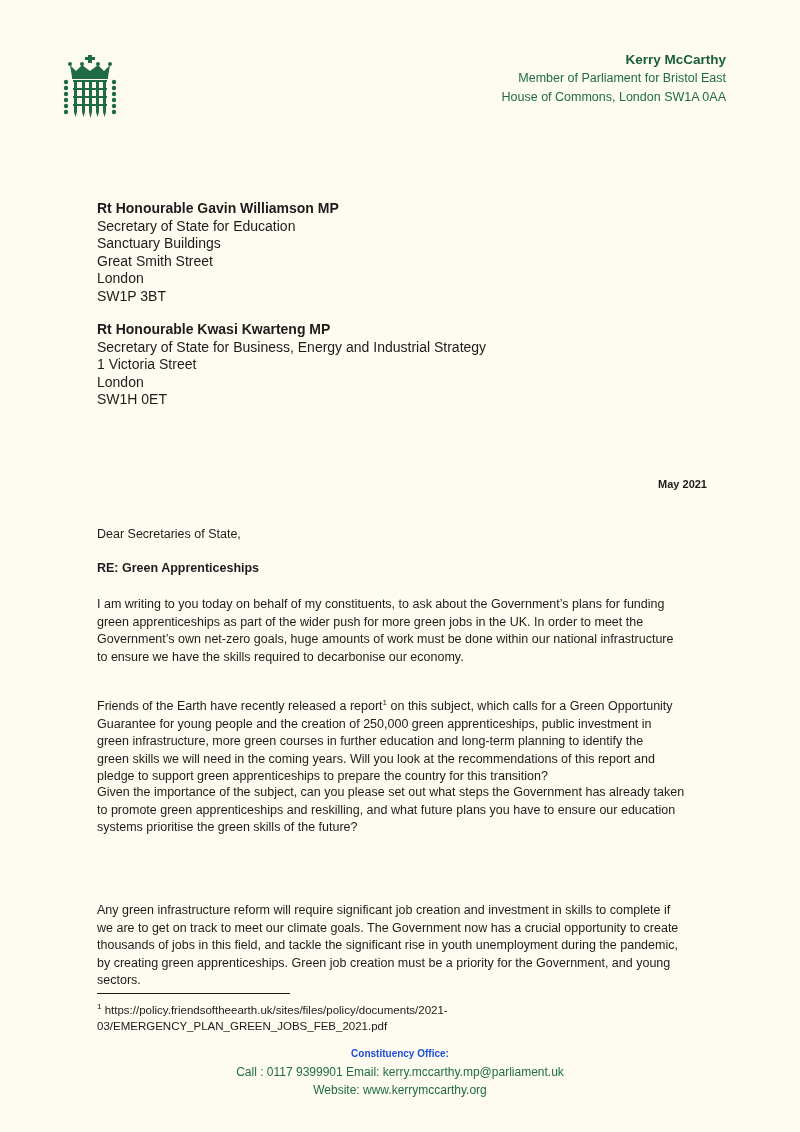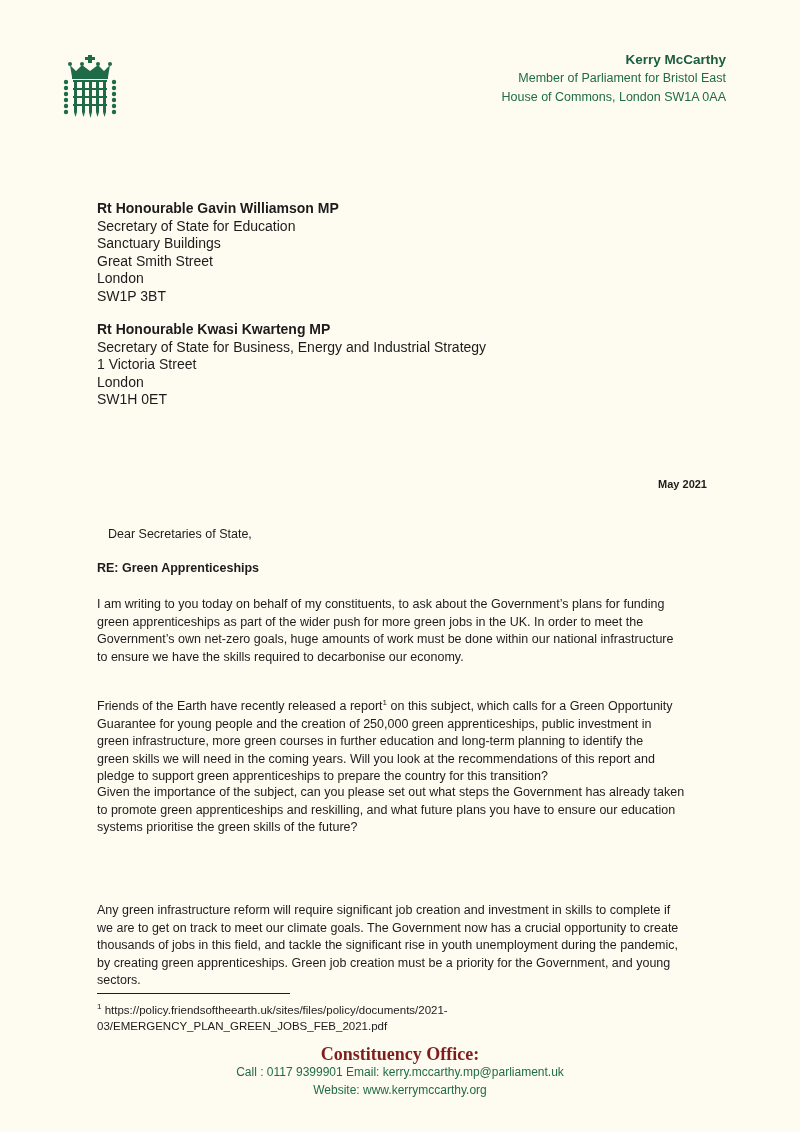--- a/index.html
+++ b/index.html
@@ -24,40 +24,40 @@
   .addr-block .bold { font-weight: bold; }
   .date {
     position: absolute; right: 93px; top: 478px;
     font-weight: bold; font-size: 11px; text-align: center;
   }
   .body-text {
     position: absolute; left: 97px; width: 640px;
     font-size: 12.5px; line-height: 17.5px;
   }
   .line { display: block; white-space: nowrap; }
-  .salutation { top: 526px; margin-left: 11px; }
+  .salutation { top: 526px; }
   .re { top: 560px; font-weight: bold; }
   .p1 { top: 596px; }
   .p2 { top: 682px; margin-top: 16px; }
   .p3 { top: 784px; }
   .p4 { top: 902px; }
   sup { font-size: 8px; vertical-align: 5px; line-height: 0; }
   .fn-rule {
     position: absolute; left: 97px; top: 993px; width: 193px; height: 0;
     border-top: 1px solid #1c1c1c;
   }
   .footnote {
     position: absolute; left: 97px; top: 1002px;
     font-size: 11.5px; line-height: 16px;
   }
   .footer {
     position: absolute; left: 0; width: 800px; top: 1045px;
     text-align: center; color: #1f6b48; font-size: 12px; line-height: 18px;
   }
-  .footer .title { font-weight: bold; font-size: 18px; color: #7f1d1d; font-family: Liberation Serif, serif; }
+  .footer .title { font-weight: bold; font-size: 10px; color: #1d4ed8; }
 </style>
 </head>
 <body>
 
 <div class="page">
 
   <svg class="logo" viewBox="0 0 56 64">
     <g fill="#1f6b48">
 
       <rect x="26" y="0" width="4" height="8"></rect>

